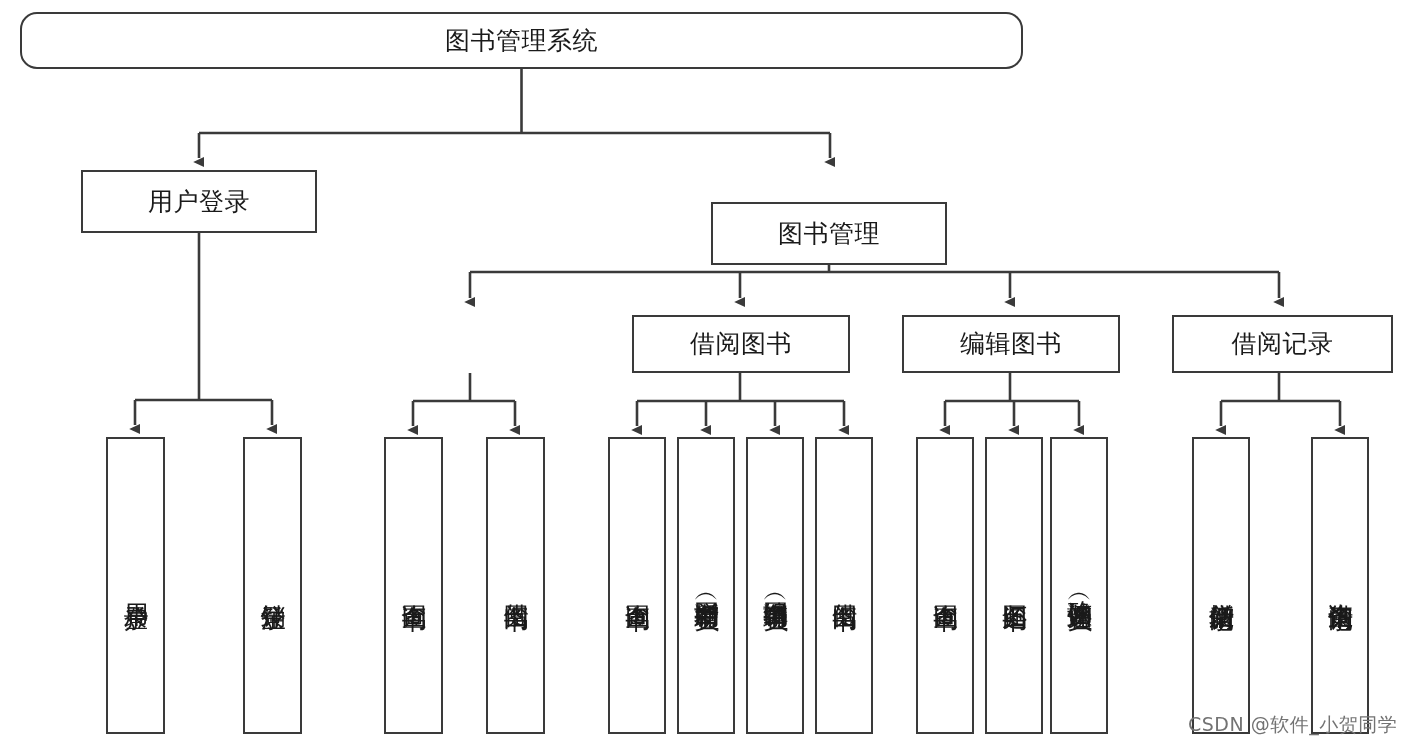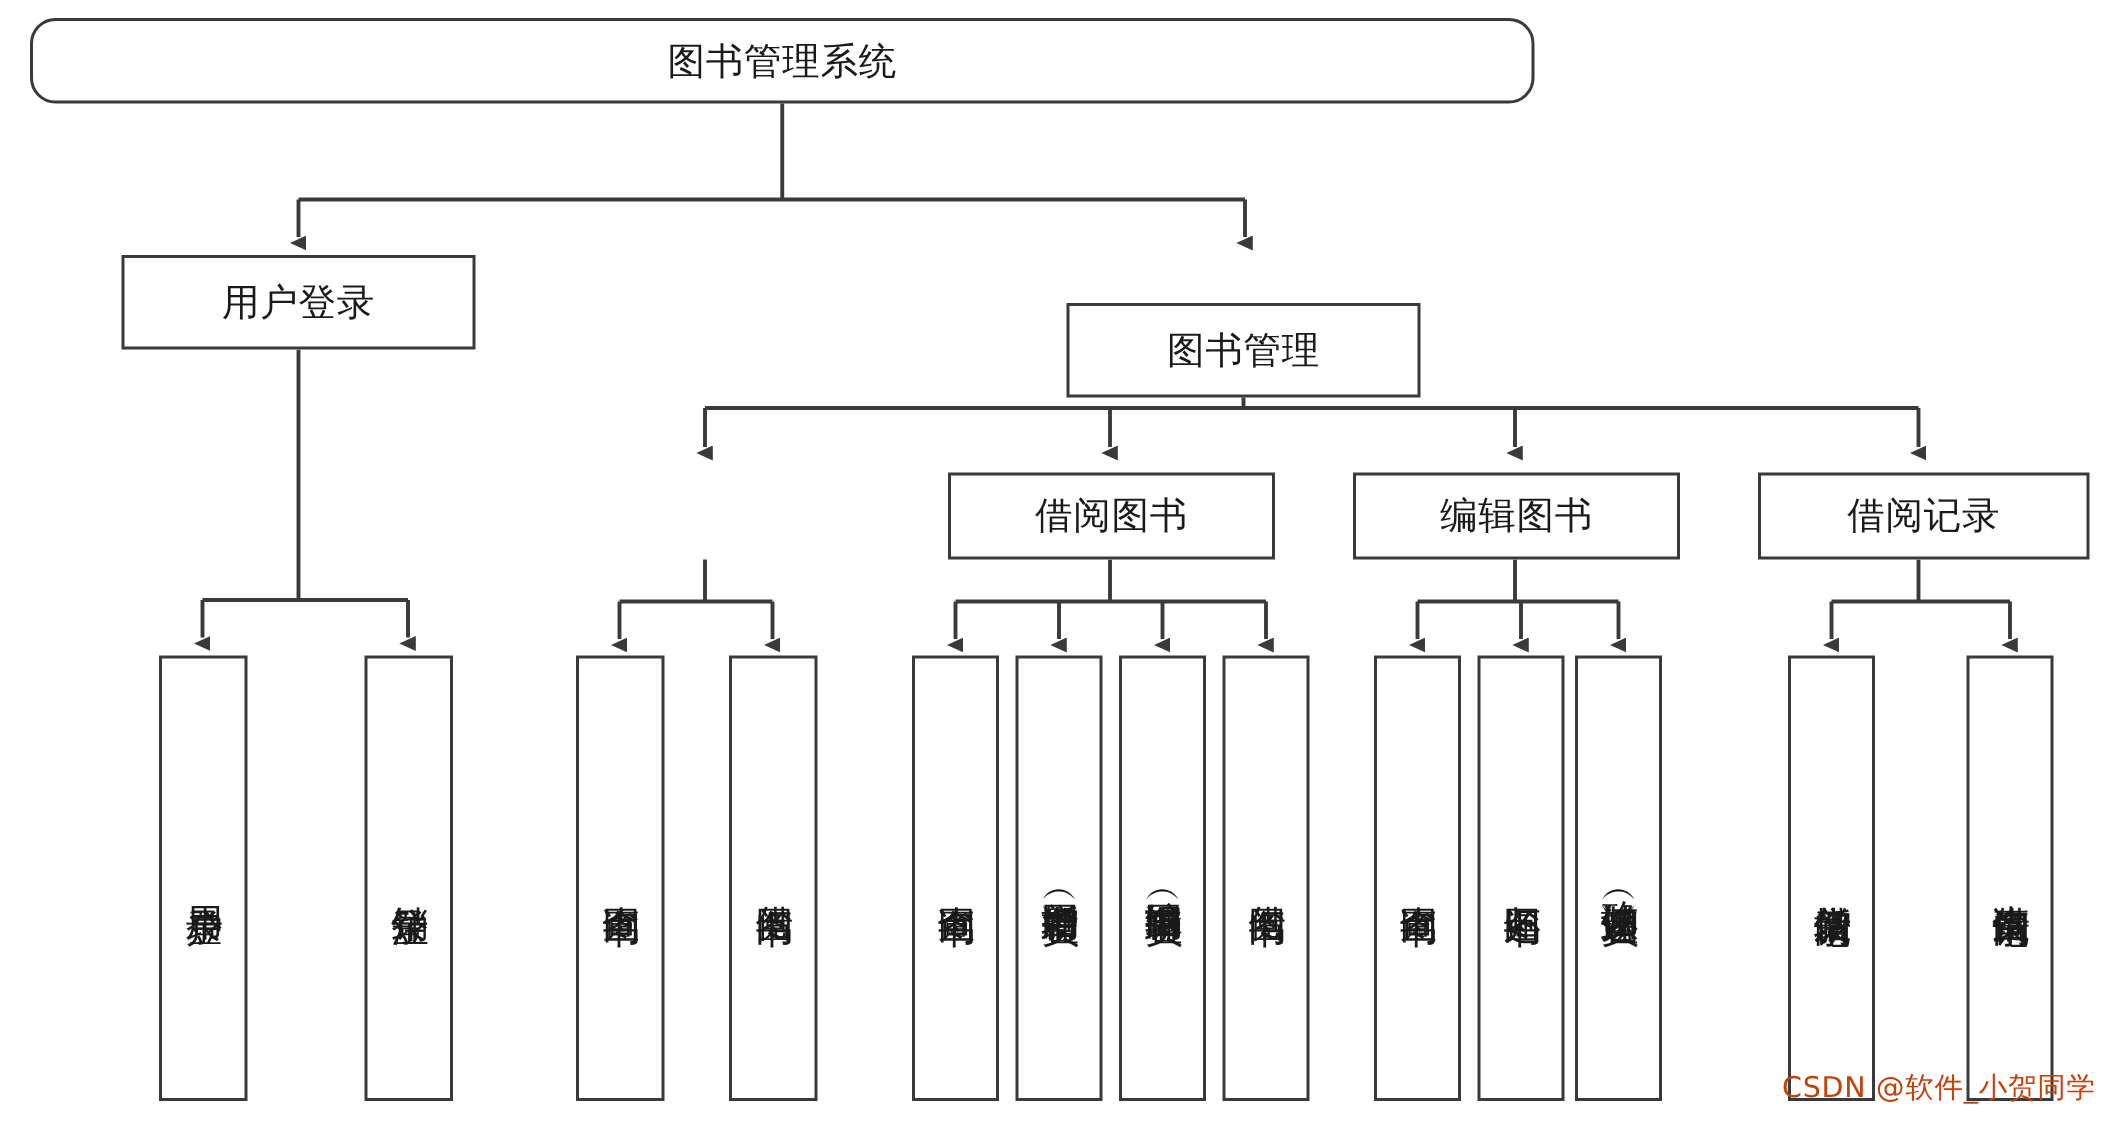--- a/index.html
+++ b/index.html
@@ -52,21 +52,21 @@
     text-orientation: upright;
     font-size: 25px;
     line-height: 1.22;
     letter-spacing: 1px;
     white-space: nowrap;
     color: #1a1a1a;
   }
   .watermark {
     position: absolute;
     font-size: 19px;
-    color: #c2410c;
+    color: #737373;
     white-space: nowrap;
     letter-spacing: 0.5px;
   }
 </style>
 </head>
 <body>
 
 <div id="canvas">
 
   <svg class="wires" viewBox="0 0 1405 747">

